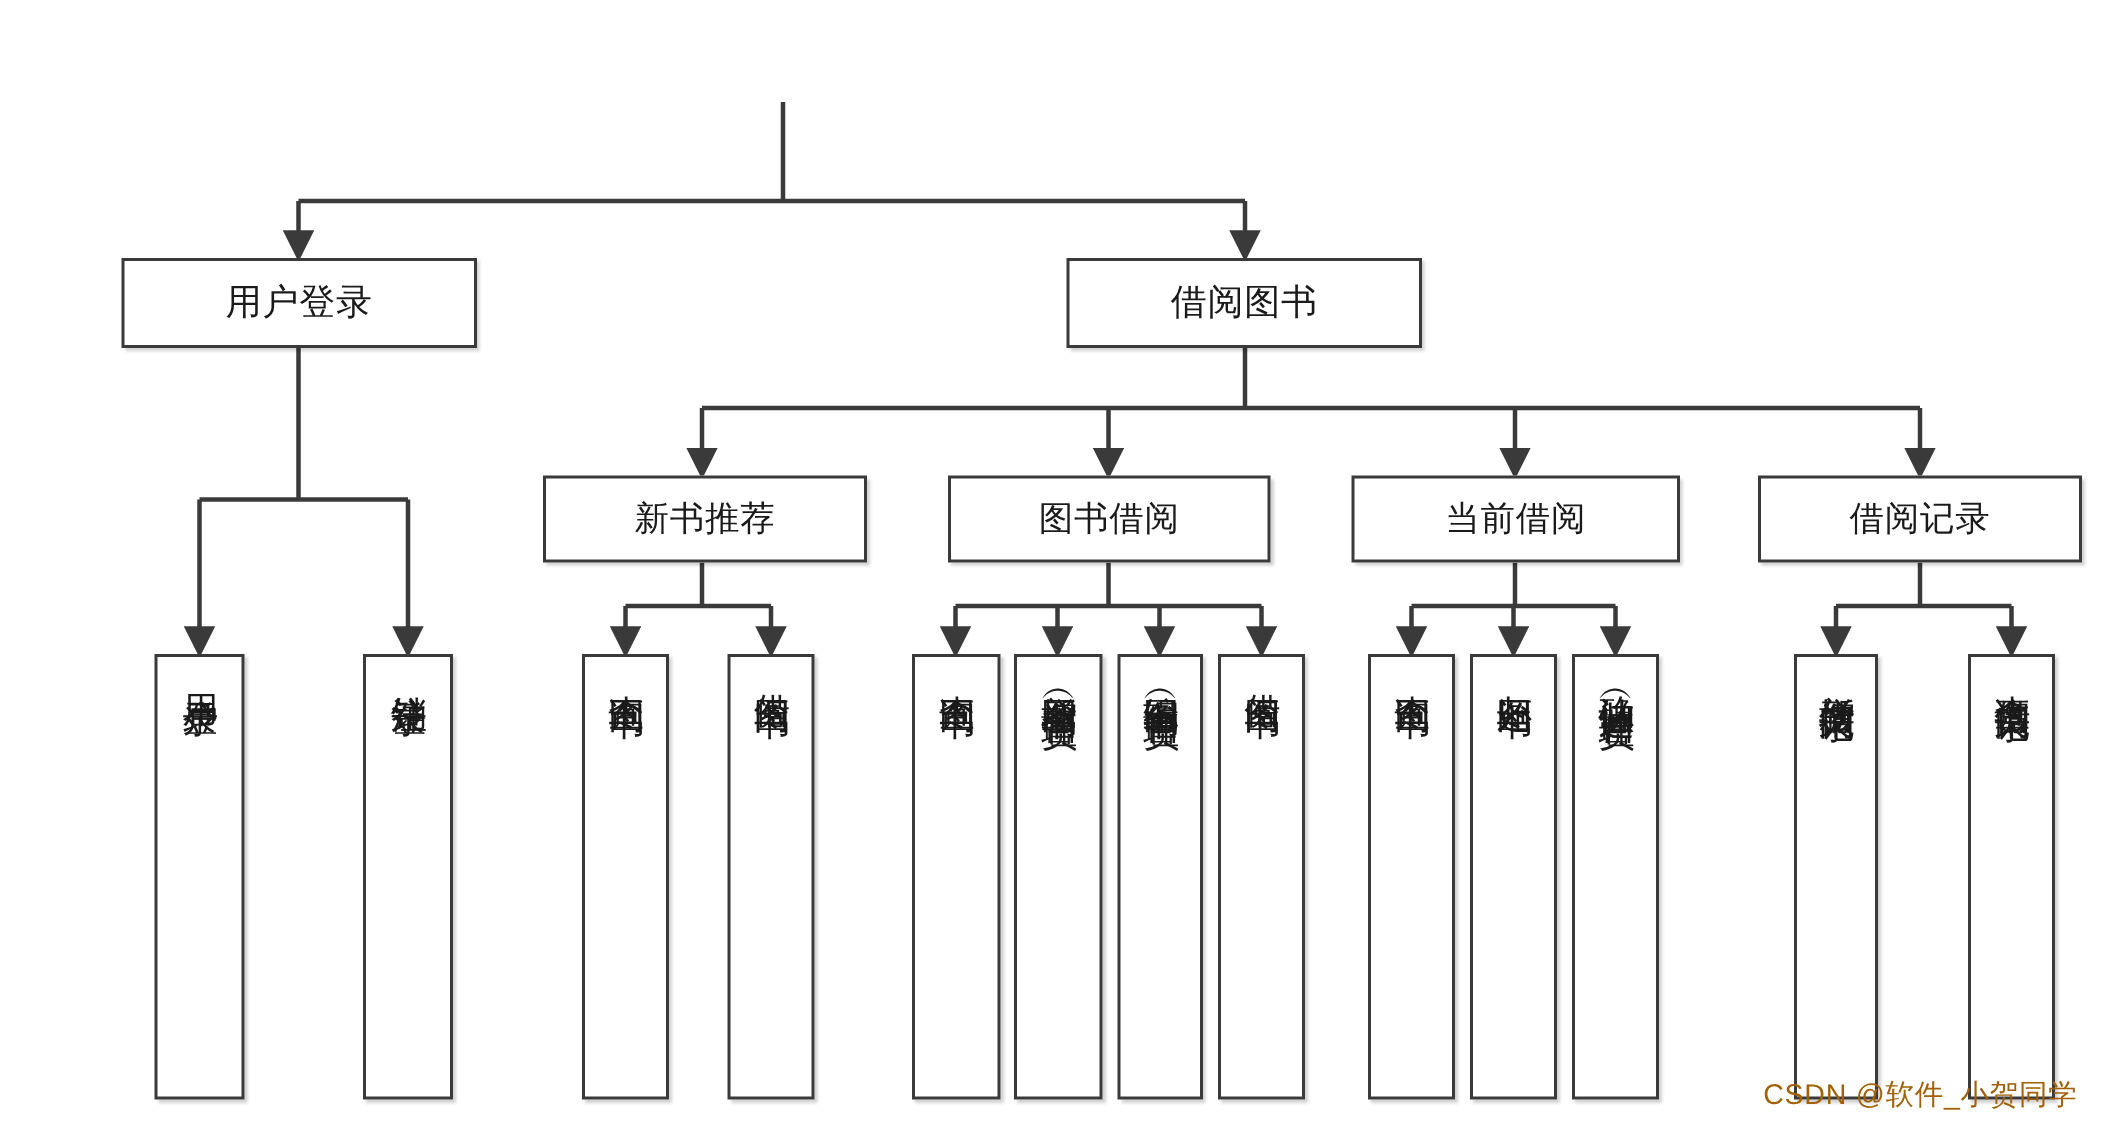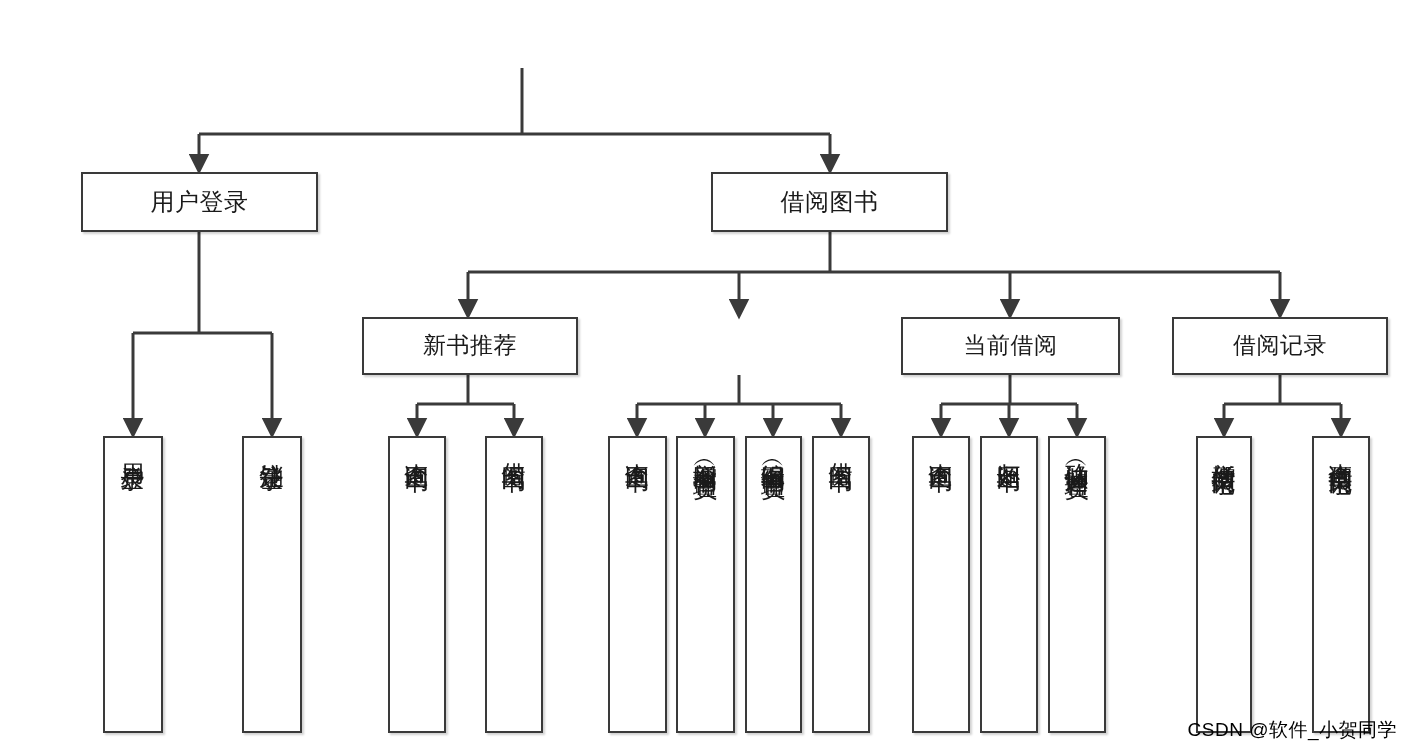--- a/index.html
+++ b/index.html
@@ -54,24 +54,24 @@
   .node.leaf .node-label {
     writing-mode: vertical-rl;
     text-orientation: upright;
     font-size: 24px;
     line-height: 1.05;
     letter-spacing: 2px;
     white-space: nowrap;
   }
   .watermark {
     position: absolute;
-    right: 8px;
+    right: 20px;
     bottom: 4px;
     font-size: 19px;
-    color: #000000;
+    color: #a16207;
     letter-spacing: 0.5px;
     white-space: nowrap;
   }
 </style>
 </head>
 <body>
 
 <div id="canvas">
 
   <svg id="edges" viewBox="0 0 1405 747">
@@ -131,20 +131,23 @@
   <div class="node level2" style="left:81px; top:172px; width:237px; height:60px;">
     <span class="node-label">用户登录</span>
   </div>
   <div class="node level2" style="left:711px; top:172px; width:237px; height:60px;">
     <span class="node-label">借阅图书</span>
   </div>
 
   <div class="node level3" style="left:362px; top:317px; width:216px; height:58px;justify-content:center;">
     <span class="node-label">新书推荐</span>
   </div>
+  <div class="node level3" style="left:632px; top:317px; width:215px; height:58px;">
+    <span class="node-label">图书借阅</span>
+  </div>
   <div class="node level3" style="left:1172px; top:317px; width:216px; height:58px;">
     <span class="node-label">借阅记录</span>
   </div>
   <div class="node level3" style="left:901px; top:317px; width:219px; height:58px;">
     <span class="node-label">当前借阅</span>
   </div>
 
   <div class="node leaf" style="left:103px; top:436px; width:60px; height:297px;">
     <span class="node-label">用户登录</span>
   </div>

